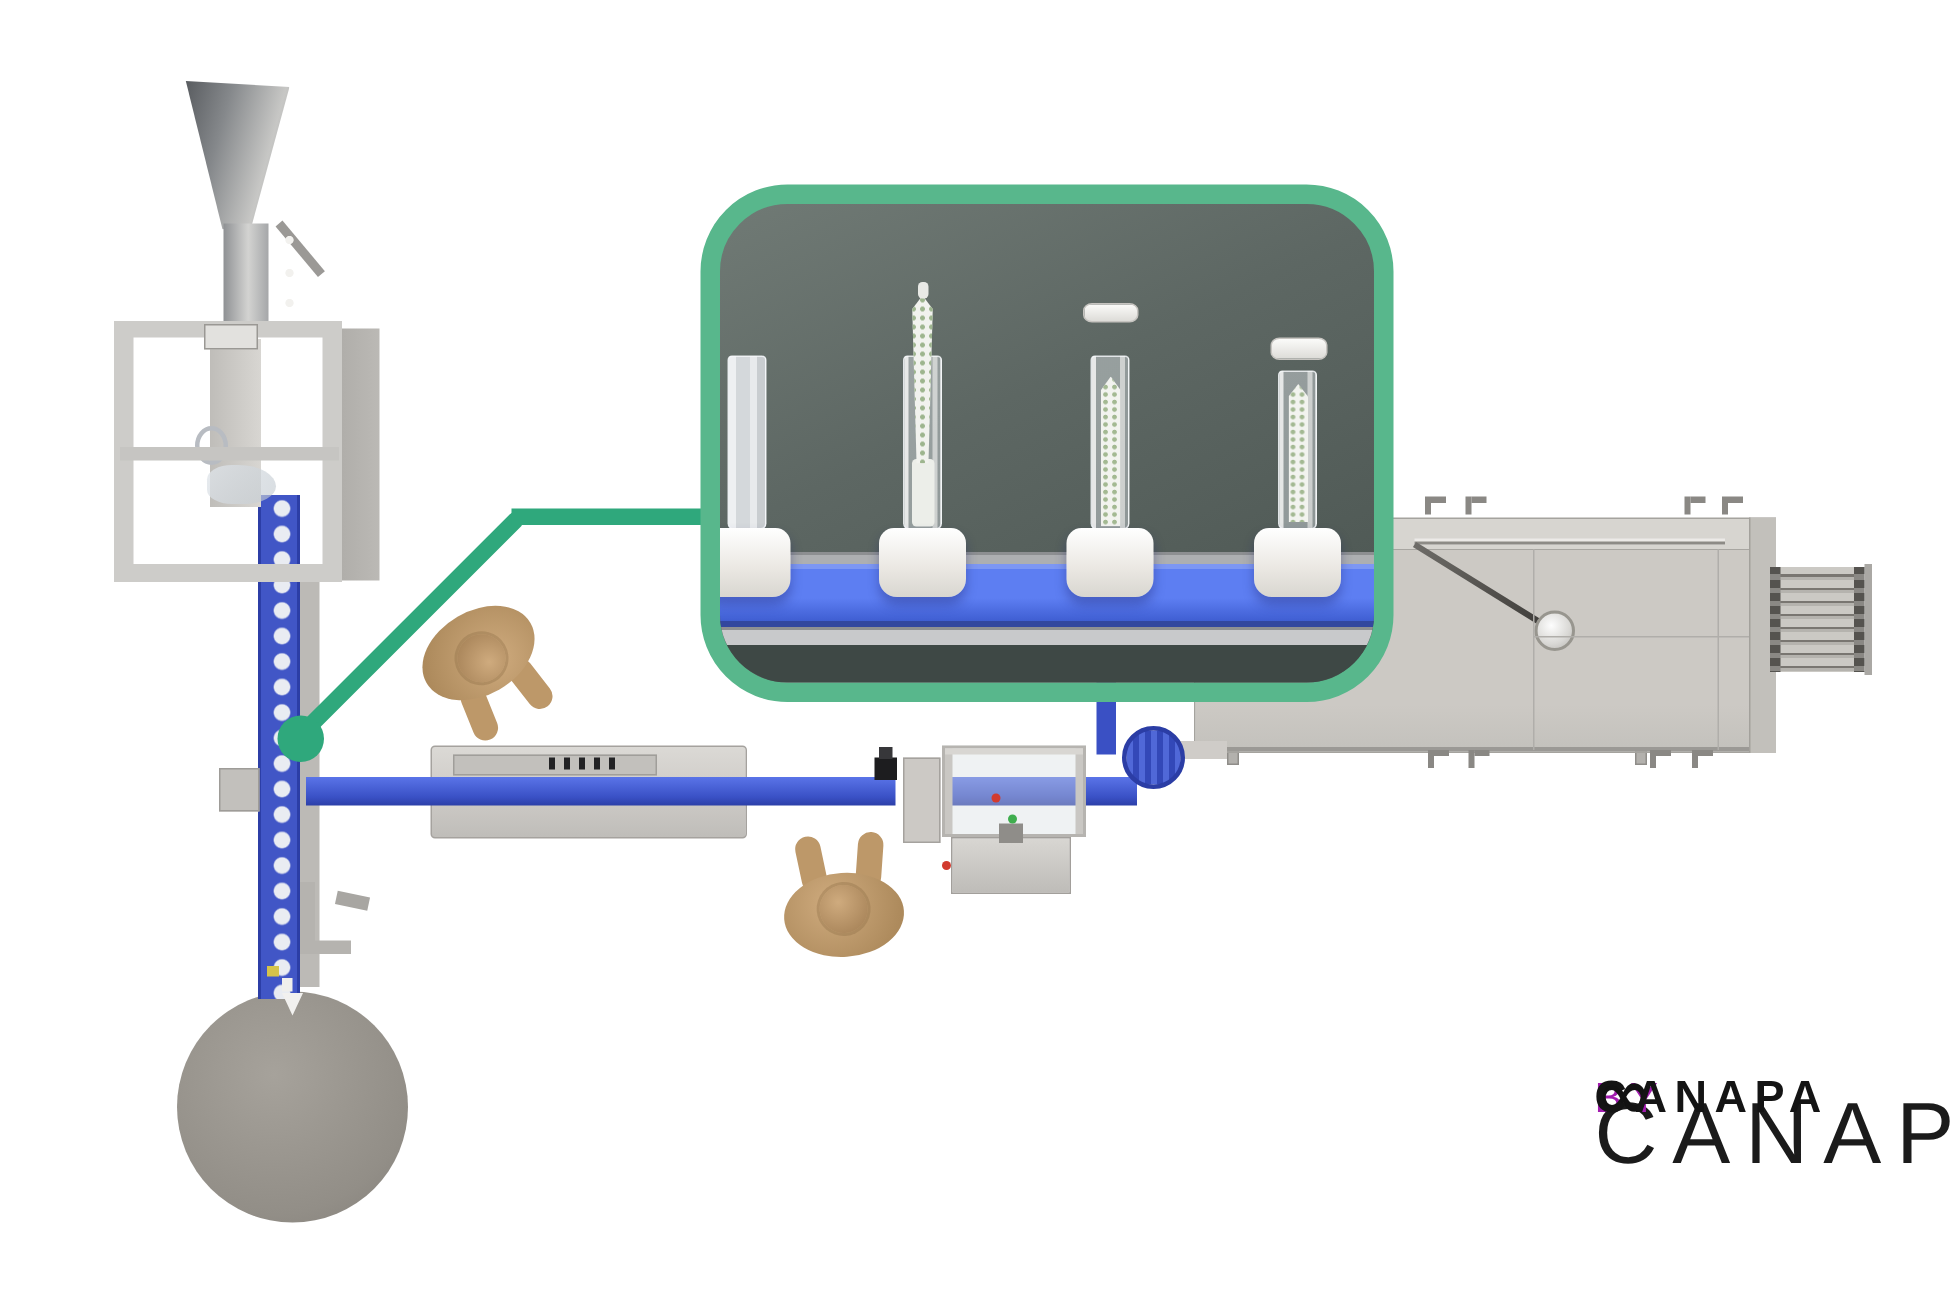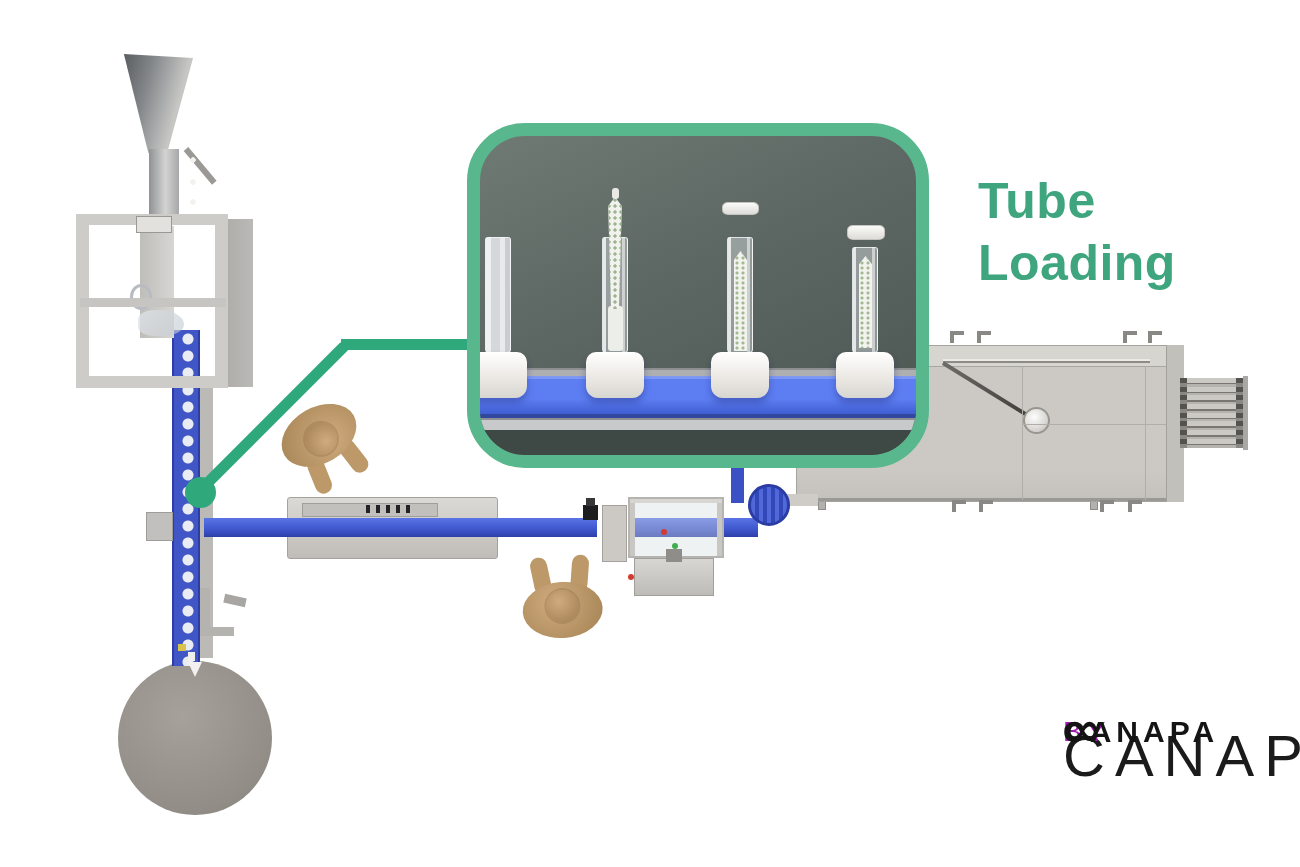--- a/index.html
+++ b/index.html
@@ -277,21 +277,20 @@
     <div class="sc preroll" style="left:254px;top:115px;height:100px;"></div>
     <div class="sc cap" style="left:242px;top:66px;width:37px;"></div>
     <div class="sc puck" style="left:231px;"></div>
 
     <div class="sc tube short" style="left:372px;"></div>
     <div class="sc preroll" style="left:379px;top:120px;height:92px;"></div>
     <div class="sc cap" style="left:367px;top:89px;width:38px;height:15px;"></div>
     <div class="sc puck" style="left:356px;"></div>
   </div>
 
-  <div class="title">Tube Loading</div>
 
   <div class="logo">
     <span class="logo-brand">CANAPA</span>
     <span class="logo-sub">
       <span class="logo-by">BY</span>
       <span class="logo-inf">∞</span>
       <span class="logo-maker">CANAPA</span>
     </span>
   </div>
 

